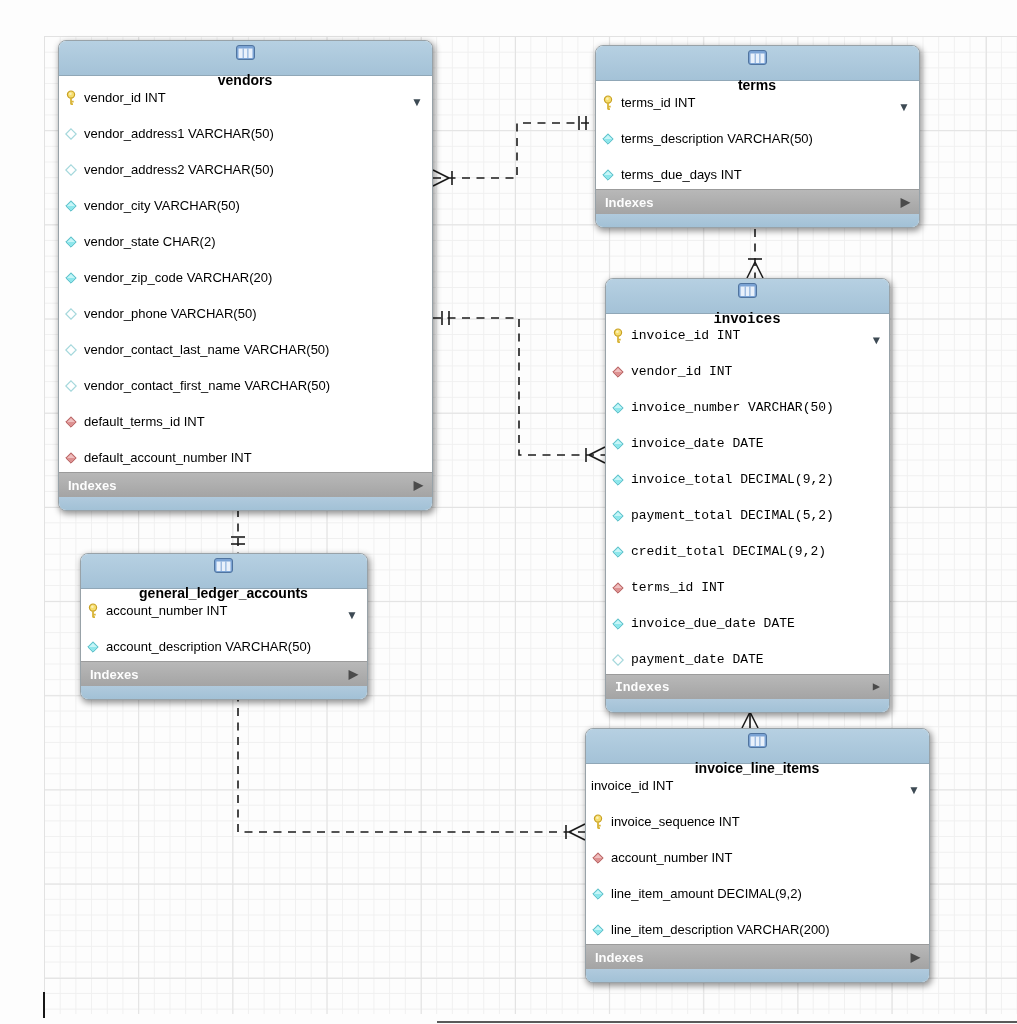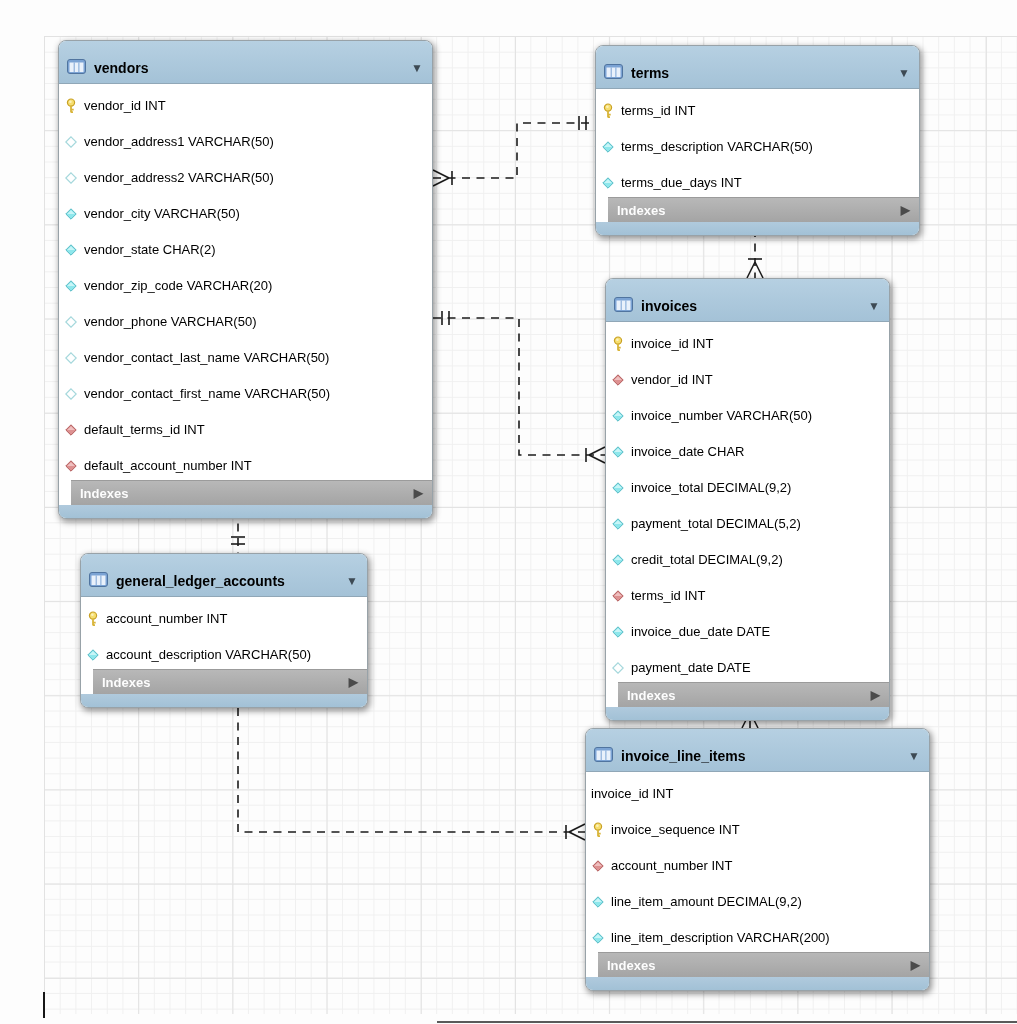--- a/index.html
+++ b/index.html
@@ -15,36 +15,35 @@
       linear-gradient(to right,#f0f0f0 1px,transparent 1px),
       linear-gradient(to bottom,#f0f0f0 1px,transparent 1px);
     background-size:94.2px 94.2px,94.2px 94.2px,15.7px 15.7px,15.7px 15.7px;
   }
   #connectors{position:absolute;left:0;top:0;width:1017px;height:1024px;}
   .tbl{
     position:absolute;border:1px solid #98a2a8;border-radius:8px;overflow:hidden;
     background:#fff;box-shadow:1.5px 2.5px 6px rgba(0,0,0,0.42);box-sizing:border-box;
   }
   .tbl-header{
-    height:30px;display:flex;align-items:center;gap:8px;padding:12px 9px 0 8px;
-    background:linear-gradient(#b6d0e2,#a4c2d7);border-bottom:1px solid #90a7b7;
+    height:30px;display:flex;align-items:center;gap:8px;padding:4px 9px 0 8px;
+    background:linear-gradient(#b6d0e2,#a4c2d7);border-bottom:1px solid #90a7b7;flex-direction:column;
   }
   .tbl-title{font-size:14px;font-weight:700;color:#000;white-space:nowrap;}
   .collapse-arrow{margin-left:auto;font-size:12px;color:#3d4a54;line-height:1;}
   .tbl-row{
     height:29px;display:flex;align-items:center;gap:6px;padding:7px 6px 0 5px;
     background:#fff;font-size:13px;color:#000;
   }
   .tbl-row .txt{white-space:nowrap;}
   .icon-cell{width:14px;height:16px;display:flex;align-items:center;justify-content:center;flex:0 0 14px;}
   .idx{
     height:24px;display:flex;align-items:center;padding:0 9px;
     background:linear-gradient(#b8b8b8,#a4a4a4);color:#fdfdfd;font-size:13px;font-weight:700;
     border-top:1px solid #9b9b9b;
-    margin-left:12px;
   }
   .idx-arrow{margin-left:auto;font-size:12px;color:#4b4b4b;line-height:1;}
   .strip{height:13px;background:linear-gradient(#b0cadd,#a2c1d6);}
   .text-cursor{position:absolute;left:43px;top:992px;width:2px;height:26px;background:#161616;}
   .bottom-line{position:absolute;left:437px;top:1021px;width:580px;height:2px;background:#5a5a5a;}
 </style>
 </head>
 <body>
 
 <div class="stage">
@@ -242,21 +241,21 @@
             </span>
             <span class="txt">terms_due_days INT</span>
           </div>
         </div>
         <div class="idx">
           <span>Indexes</span>
           <span class="idx-arrow">▶</span>
         </div>
         <div class="strip"></div>
       </div>
-      <div class="tbl" style="left: 605px; top: 278px; width: 285px;">
+      <div class="tbl" style="left: 605px; top: 278px; width: 285px; font-family: Liberation Mono, monospace;">
         <div class="tbl-header">
           <span><svg width="19" height="15" viewBox="0 0 19 15">
               <rect x="0.5" y="0.5" width="18" height="14" rx="2.5" fill="#7ba3d4" stroke="#50749f"></rect>
               <rect x="2.5" y="3.5" width="14" height="9.5" fill="#e9f1fb"></rect>
               <line x1="7.2" y1="3.5" x2="7.2" y2="13" stroke="#7ba3d4" stroke-width="1"></line>
               <line x1="11.9" y1="3.5" x2="11.9" y2="13" stroke="#7ba3d4" stroke-width="1"></line>
             </svg></span>
           <span class="tbl-title">invoices</span>
           <span class="collapse-arrow">▼</span>
         </div>
@@ -289,21 +288,21 @@
             </span>
             <span class="txt">invoice_number VARCHAR(50)</span>
           </div>
           <div class="tbl-row">
             <span class="icon-cell">
               <svg width="12" height="12" viewBox="0 0 12 12">
                 <polygon points="6,0.8 11.2,6 6,11.2 0.8,6" fill="#8ee7ec" stroke="#56b9c3" stroke-width="1"></polygon>
                 <polygon points="6,2.2 9.8,6 6,6 2.2,6" fill="#c8f5f7" stroke="none"></polygon>
               </svg>
             </span>
-            <span class="txt">invoice_date CHAR</span>
+            <span class="txt">invoice_date DATE</span>
           </div>
           <div class="tbl-row">
             <span class="icon-cell">
               <svg width="12" height="12" viewBox="0 0 12 12">
                 <polygon points="6,0.8 11.2,6 6,11.2 0.8,6" fill="#8ee7ec" stroke="#56b9c3" stroke-width="1"></polygon>
                 <polygon points="6,2.2 9.8,6 6,6 2.2,6" fill="#c8f5f7" stroke="none"></polygon>
               </svg>
             </span>
             <span class="txt">invoice_total DECIMAL(9,2)</span>
           </div>

